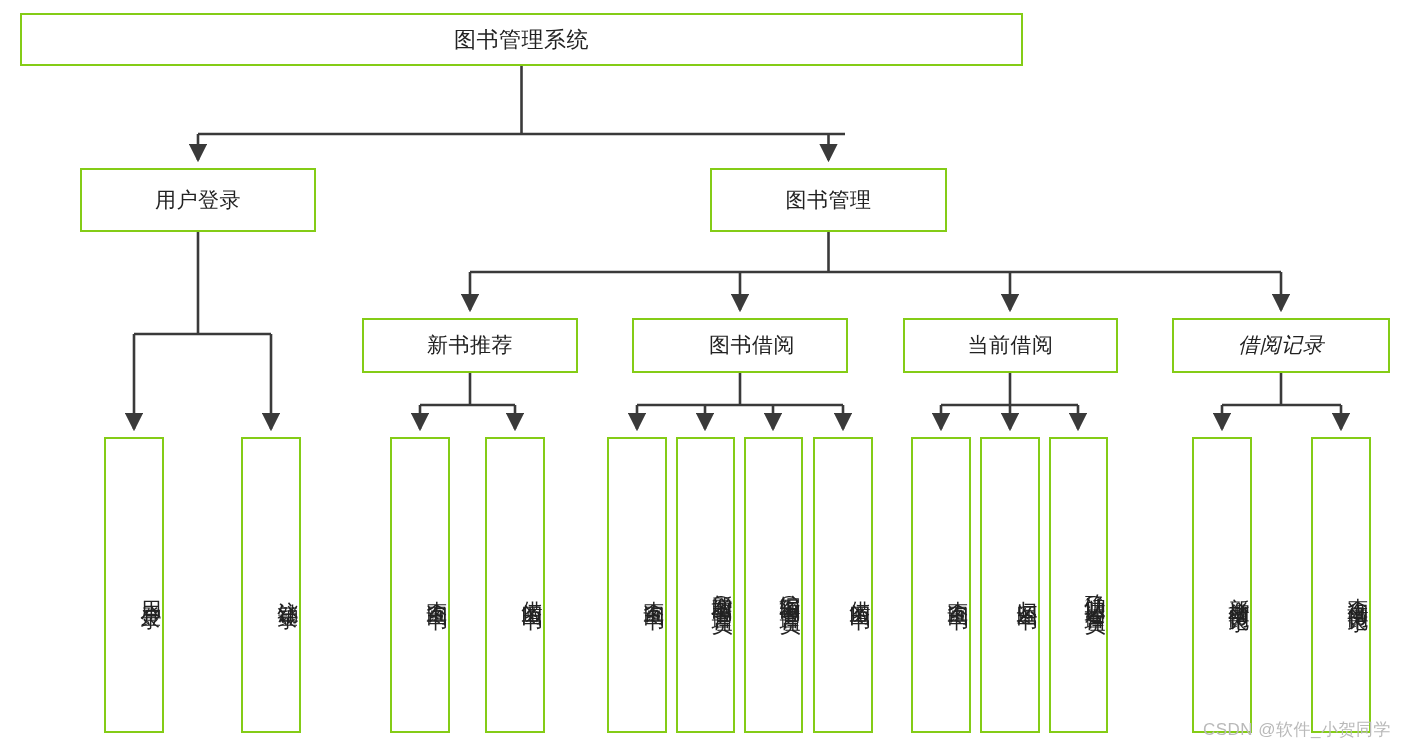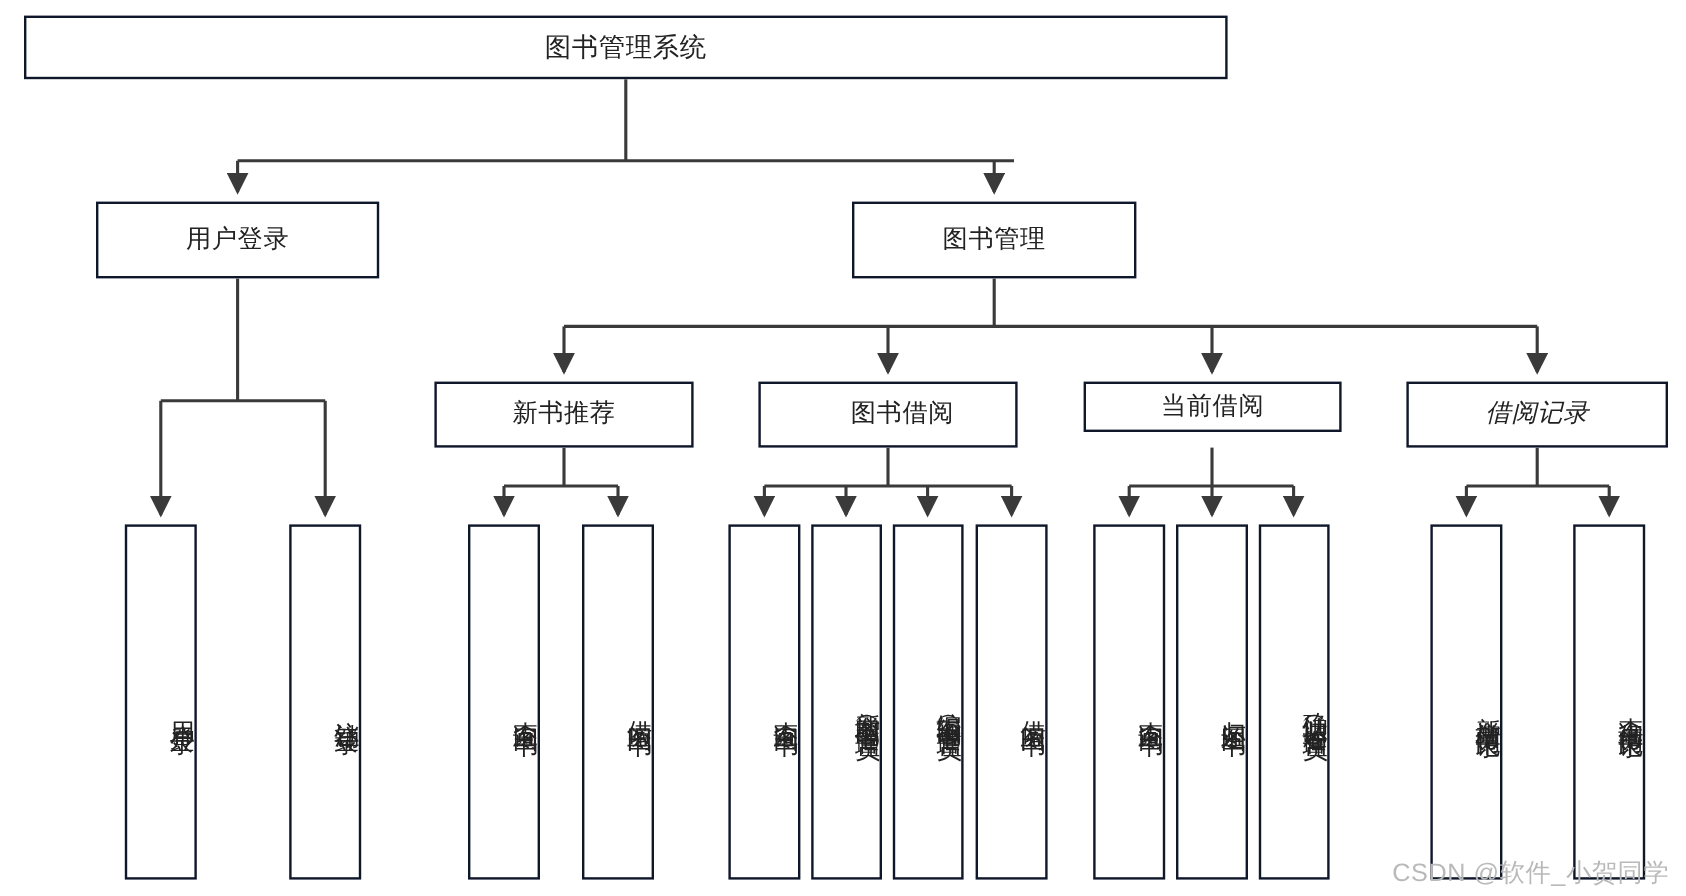--- a/index.html
+++ b/index.html
@@ -22,21 +22,21 @@
     position: absolute;
     left: 0;
     top: 0;
     width: 1405px;
     height: 747px;
     pointer-events: none;
   }
   .node {
     position: absolute;
     box-sizing: border-box;
-    border: 2px solid #0f172a;
+    border: 2px solid #84cc16;
     background: #ffffff;
     color: #222222;
     display: flex;
     align-items: center;
     justify-content: center;
     text-align: center;
     line-height: 1.18;
   }
   .node.horiz {
     font-size: 21px;
@@ -56,21 +56,21 @@
     line-height: 1.0;
   }
   .leaf-text {
     display: block;
     white-space: pre-wrap;
   }
   #watermark {
     position: absolute;
     right: 14px;
     bottom: 6px;
-    font-size: 21px;
+    font-size: 17px;
     color: #b9b9b9;
     letter-spacing: 0.5px;
     white-space: nowrap;
   }
 </style>
 </head>
 <body>
 
 <div id="canvas">
 
@@ -134,21 +134,21 @@
   <div class="node horiz" style="left:710px; top:168px; width:237px; height:64px;">
     <span>图书管理</span>
   </div>
 
   <div class="node horiz" style="left:362px; top:318px; width:216px; height:55px;">
     <span>新书推荐</span>
   </div>
   <div class="node horiz" style="left:632px; top:318px; width:216px; height:55px;padding-left:24px;">
     <span>图书借阅</span>
   </div>
-  <div class="node horiz" style="left:903px; top:318px; width:215px; height:42px;">
+  <div class="node horiz" style="left:903px; top:318px; width:215px; height:55px;">
     <span>当前借阅</span>
   </div>
   <div class="node horiz" style="left:1172px; top:318px; width:218px; height:55px;font-style:italic;">
     <span>借阅记录</span>
   </div>
 
   <div class="node leaf" style="left:104px; top:437px; width:60px; height:296px;">
     <span class="leaf-text">用户登录</span>
   </div>
   <div class="node leaf" style="left:241px; top:437px; width:60px; height:296px;">

